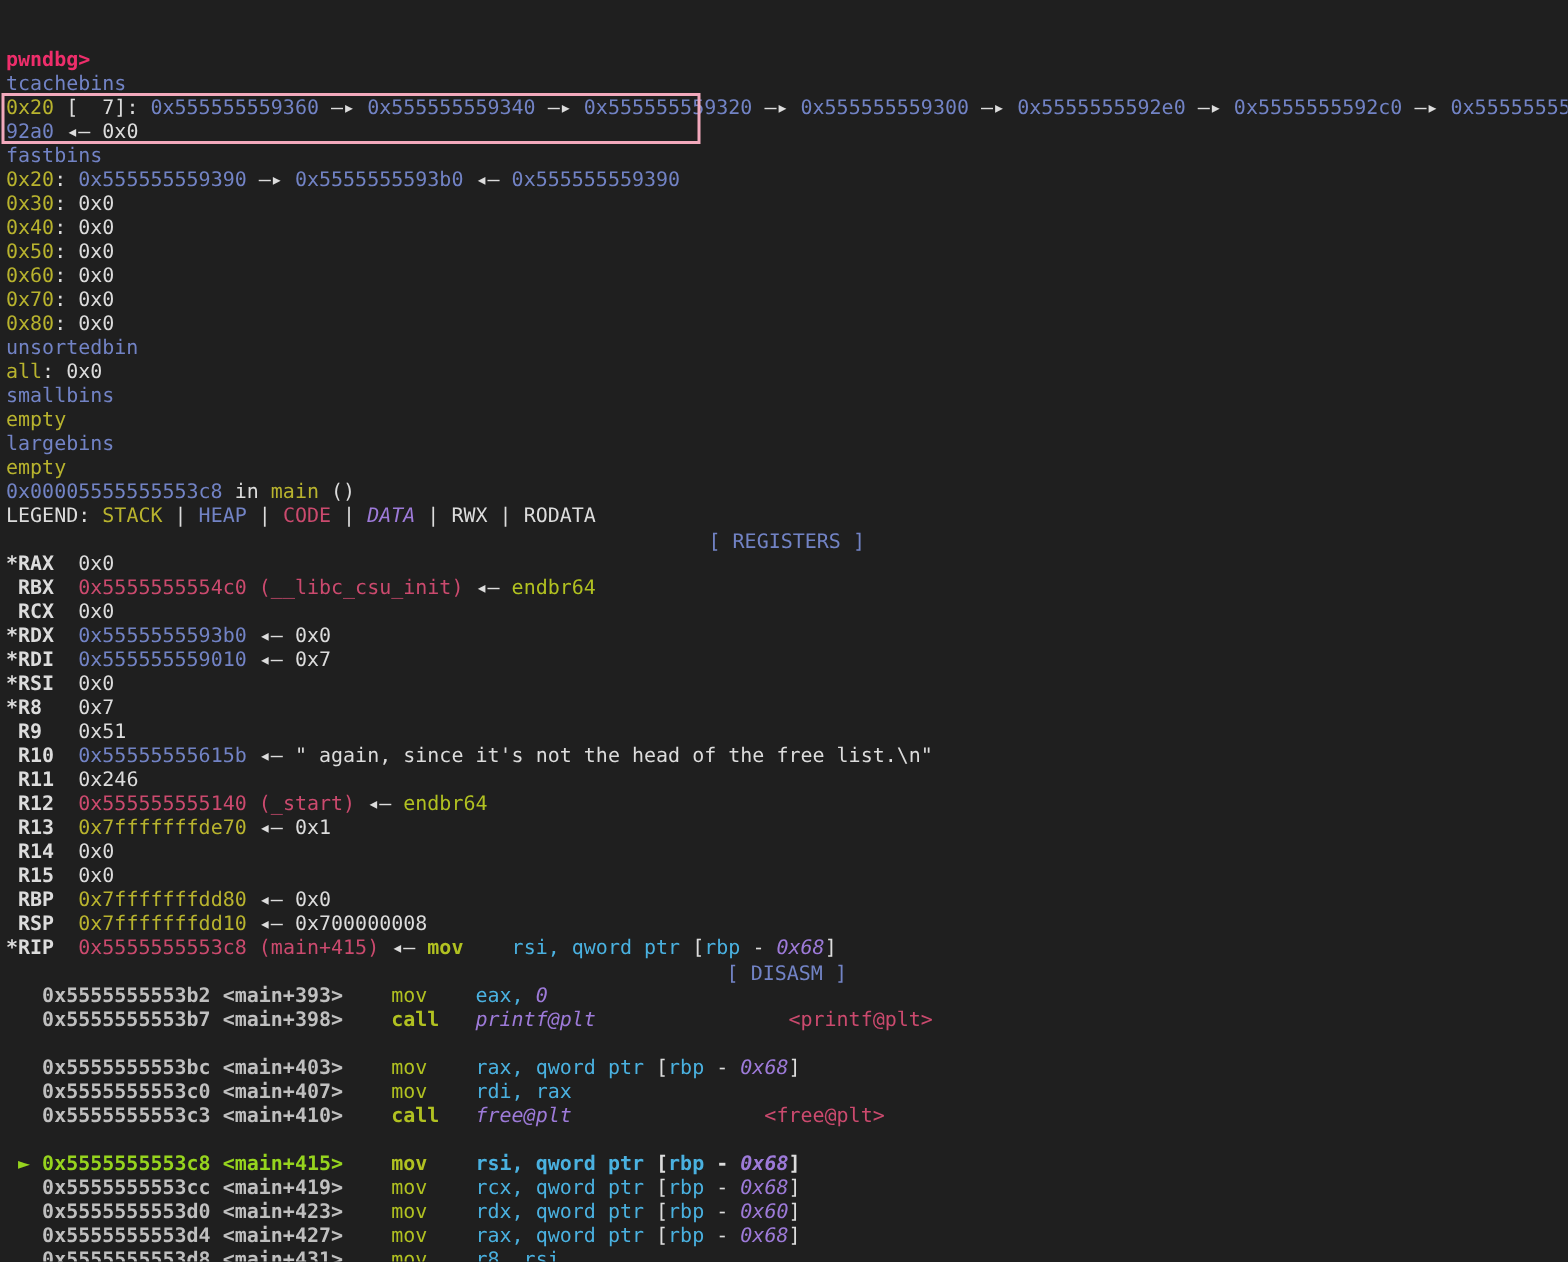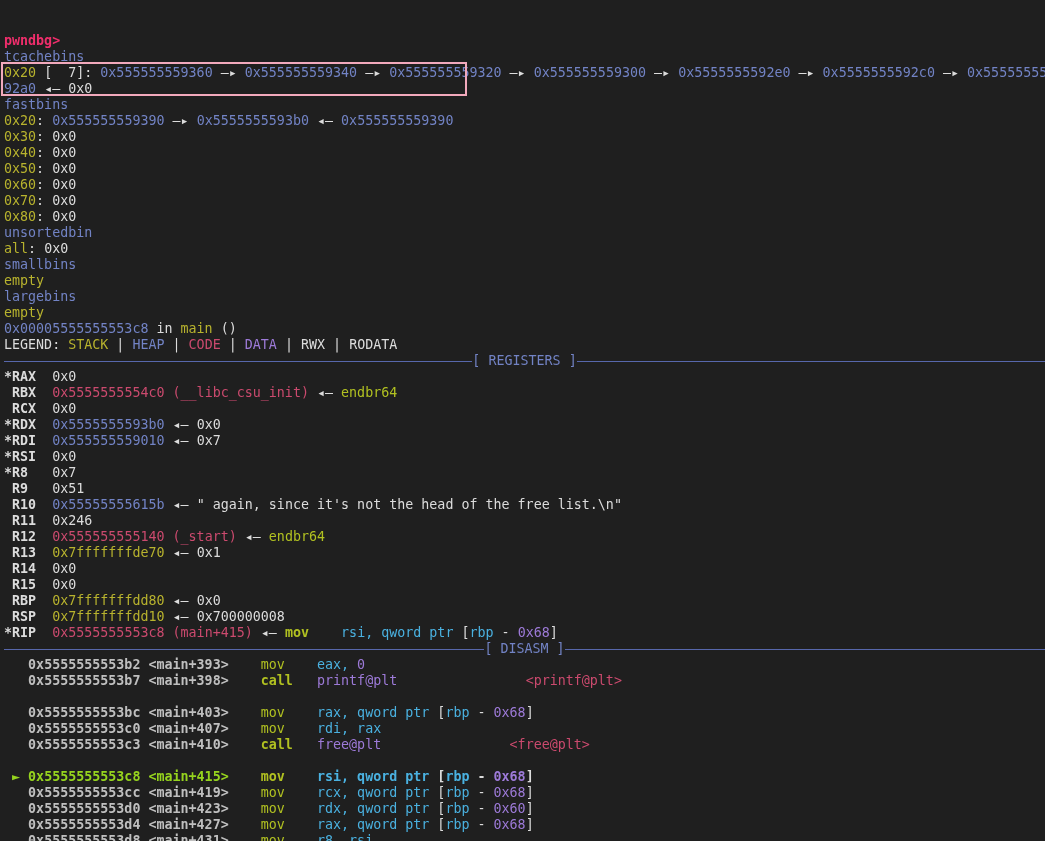--- a/index.html
+++ b/index.html
@@ -14,25 +14,25 @@
   #terminal { position:relative; padding:1px 0 0 4px; white-space:pre; width:1045px; height:841px; }
   .line { height:16px; }
   .b { font-weight:bold; }
   .u { }
   .fg     { color:var(--fg); }
   .gray   { color:var(--gray);font-weight:bold; }
   .blue   { color:var(--blue); }
   .yellow { color:var(--yellow);text-align:center; }
   .red    { color:var(--red); }
   .prompt { color:var(--promptred); }
-  .purple { color:var(--purple); }
+  .purple { color:var(--purple);font-style:italic; }
   .cyan   { color:var(--cyan);margin-top:21px; }
   .olive  { color:var(--olive); }
   .green  { color:var(--green); }
-  .hr { display:flex; align-items:center; color:var(--blue); }
+  .hr { display:flex; align-items:center; color:var(--blue);flex-direction:column; }
   .hr .rule { flex:1 1 auto; border-top:1px solid var(--rule); height:0; }
   .hlbox {
     position:absolute; left:1px; top:62px; width:466px; height:34px;
     border:2px solid var(--boxborder); pointer-events:none;
   }
 </style>
 </head>
 <body>
 
 <div id="terminal">

